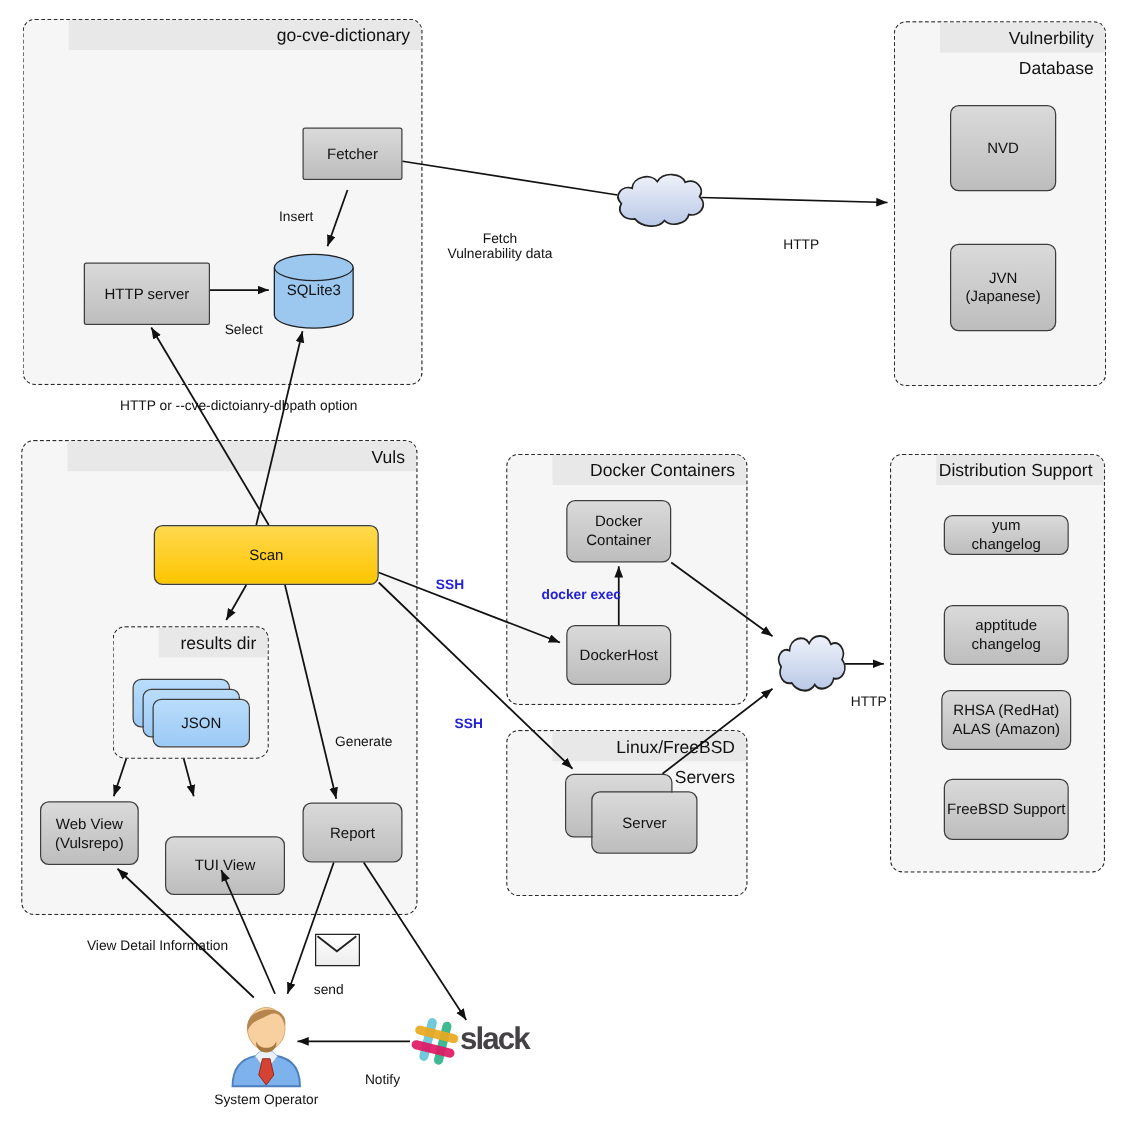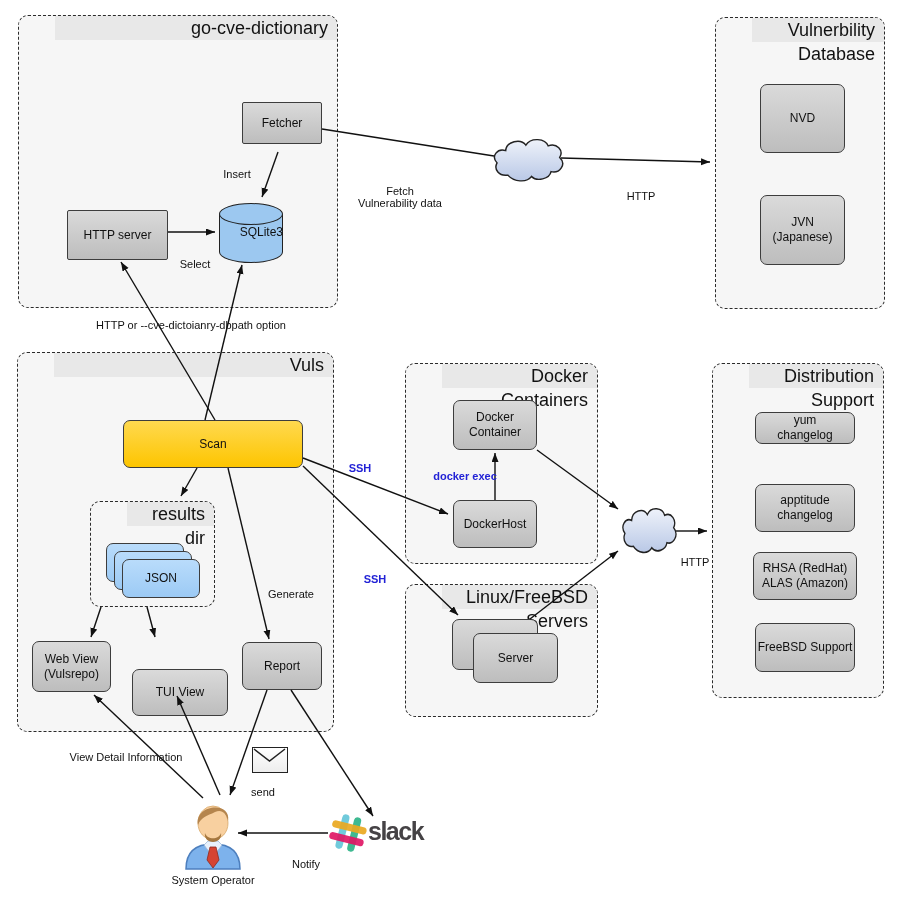--- a/index.html
+++ b/index.html
@@ -2,21 +2,21 @@
 <html style="--scan-gold: #fdc500; --node-gray: #c9c9c9; --label-blue: #2222d6; --sqlite-blue: #9cc8f0; --json-blue: #9ccaf5; --cloud-blue: #c9d6ec; --slack-teal: #70CADB; --slack-yellow: #E9A820; --slack-green: #3EB991; --slack-pink: #E01765; --slack-text: #454245;"><head>
 <meta charset="utf-8">
 <style>
   html,body{margin:0;padding:0;background:#fff;}
   .canvas{position:relative;width:902px;height:904px;background:#ffffff;
           font-family:"Liberation Sans",sans-serif;color:#111;overflow:hidden;}
 
   
   .container-box{position:absolute;border:1.6px dashed #2b2b2b;border-radius:10px;
                  background:#f6f6f6;box-sizing:border-box;overflow:hidden;z-index:1;}
-  .container-box .hd{height:24px;background:#e8e8e8;font-size:18px;line-height:24px;
+  .container-box .hd{height:24px;background:#e8e8e8;font-size:14px;line-height:24px;
                      text-align:right;padding-right:9px;color:#111;margin-left:36px;}
 
   
   .node{position:absolute;display:flex;align-items:center;justify-content:center;
         text-align:center;font-size:12px;line-height:1.25;color:#111;
         background:linear-gradient(180deg,#dadada,#bdbdbd);
         border:1.5px solid #3d3d3d;border-radius:7px;box-sizing:border-box;
         white-space:pre-line;z-index:2;}
   .node.square{border-radius:2px;}
   .node.gold{background:linear-gradient(180deg,#ffd94f,var(--scan-gold,#fdc500));}
@@ -25,21 +25,21 @@
 
   
   .cylinder{position:absolute;left:219px;top:203px;width:64px;height:60px;z-index:2;}
   .cyl-top,.cyl-bottom{position:absolute;left:0;width:100%;height:22px;border:1.5px solid #222;
         border-radius:50%;background:var(--sqlite-blue,#9cc8f0);box-sizing:border-box;}
   .cyl-top{top:0;z-index:3;}
   .cyl-bottom{bottom:0;z-index:1;}
   .cyl-body{position:absolute;left:0;top:11px;bottom:11px;width:100%;
         background:var(--sqlite-blue,#9cc8f0);border-left:1.5px solid #222;
         border-right:1.5px solid #222;box-sizing:border-box;z-index:2;}
-  .cyl-label{position:absolute;left:0;top:22px;width:100%;text-align:right;
+  .cyl-label{position:absolute;left:0;top:22px;width:100%;text-align:center;
         font-size:12px;z-index:4;}
 
   
   .edge-label{position:absolute;transform:translate(-50%,-50%);font-size:11px;
         color:#111;white-space:pre-line;text-align:center;z-index:6;}
   .edge-label.blue{color:var(--label-blue,#2222d6);font-weight:bold;}
 
   
   .overlay{position:absolute;left:0;top:0;width:902px;height:904px;z-index:5;
         pointer-events:none;}

